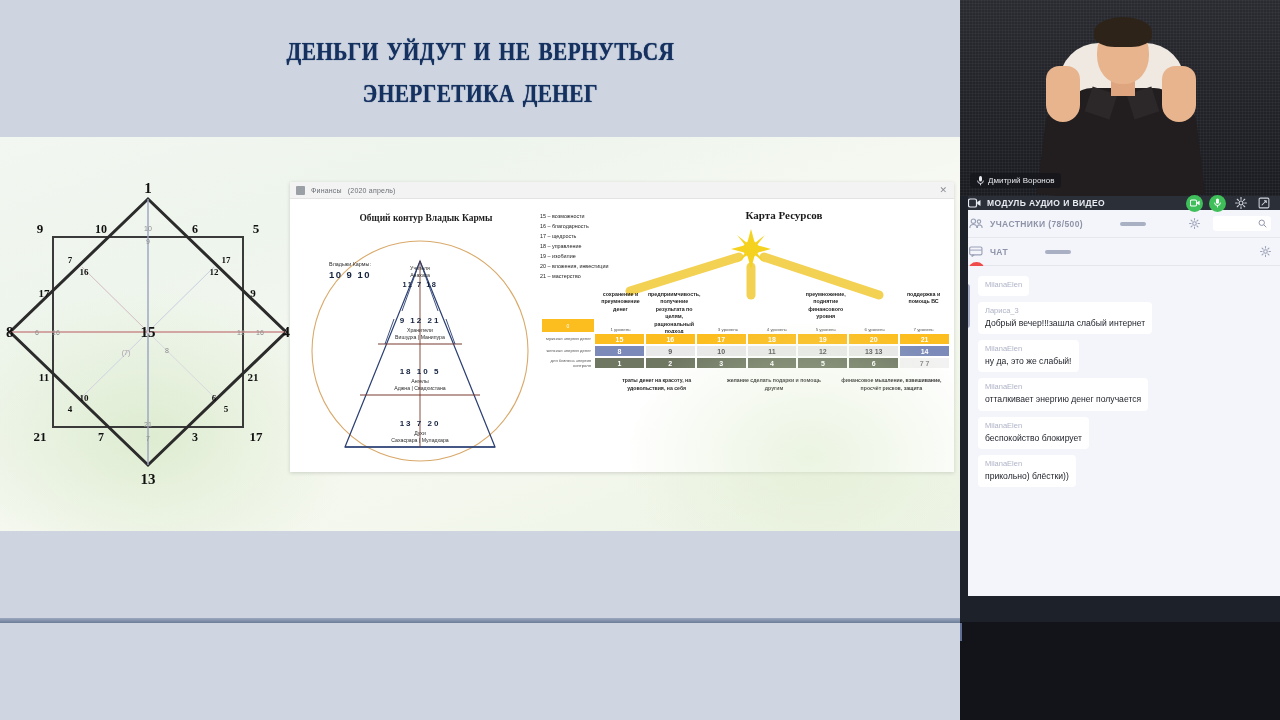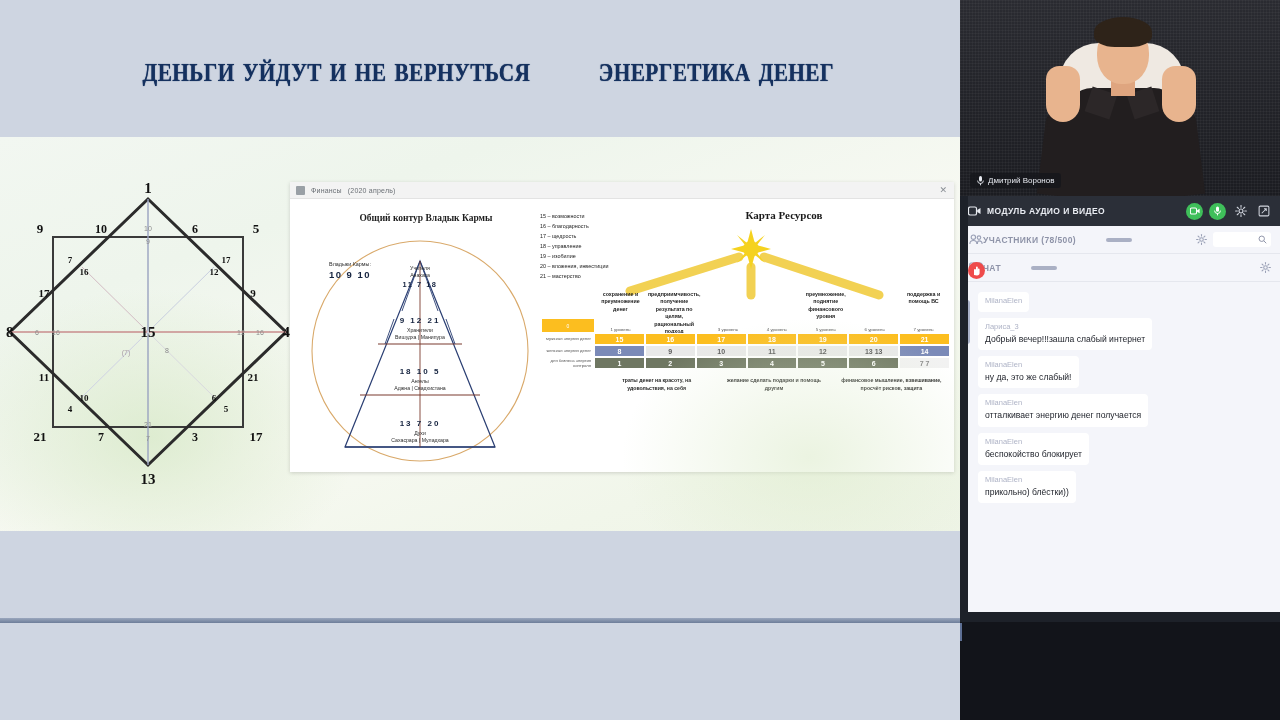--- a/index.html
+++ b/index.html
@@ -8,21 +8,21 @@
     overflow: hidden;
     background: #cfd6e2;
     font-family: "Liberation Sans", sans-serif;
   }
   #root { position: relative; width: 1280px; height: 720px; }
 
   
   .title-band {
     position: absolute; left: 0; top: 0; width: 960px; height: 137px;
     background: #ced5e1;
-    display: flex; flex-direction: row;
+    display: flex; flex-direction: column;
     align-items: center; justify-content: center;
   }
   .title-line {
     font-family: "Liberation Serif", serif;
     color: #15315f;
     font-weight: 700;
     letter-spacing: 0.5px;
     text-align: center;
     line-height: 1.12;
     transform: scaleX(0.82);
@@ -196,40 +196,40 @@
   .arm.l { left: 82px; border-radius: 16px 0 0 0; transform: rotate(7deg); }
   .arm.r { left: 204px; border-radius: 0 16px 0 0; transform: rotate(-7deg); }
   .name-chip {
     position: absolute; left: 10px; bottom: 8px; height: 15px;
     background: rgba(20,22,27,.78); border-radius: 3px;
     display: flex; align-items: center; gap: 4px; padding: 0 7px;
   }
   .name-chip .nm { font-size: 8px; color: #e7eaf0; }
 
   .vbar {
-    position: relative; width: 320px; height: 30px; background: #2b2f38;
+    position: relative; width: 320px; height: 14px; background: #2b2f38;
     display: flex; align-items: center; padding: 0 8px; gap: 6px;
   }
   .vbar .vlabel {
     font-size: 8.5px; font-weight: 700; color: #e9ecf2; letter-spacing: .4px; white-space: nowrap;
   }
   .vbar .spacer { flex: 1; }
   .cbtn {
     width: 17px; height: 17px; border-radius: 50%;
     display: flex; align-items: center; justify-content: center;
     flex: 0 0 auto;
   }
   .cbtn.cam { background: #3fbf5a; }
   .cbtn.mic { background: #3fbf5a; }
   .cbtn.hand { background: #ef4b4b; }
   .cbtn.plain { background: transparent; }
 
   .rowitem {
     display: flex; align-items: center; height: 28px;
-    background: #f4f5fa; border-bottom: 1px solid #e5e7ee; padding: 0 9px; 
+    background: #f4f5fa; border-bottom: 1px solid #e5e7ee; padding: 0 9px; gap: 7px;
   }
   .rowitem .rtext { font-size: 8.5px; color: #8e93a8; letter-spacing: .4px; font-weight: 700; }
   .rowitem .dash { width: 26px; height: 4px; background: #aab0c4; border-radius: 2px; margin-left: 30px; }
   .rowitem .sp { flex: 1; }
   .searchbox {
     width: 58px; height: 15px; background: #ffffff; border-radius: 3px;
     display: flex; align-items: center; justify-content: flex-end; padding-right: 4px;
     margin-left: 6px;
   }
 

